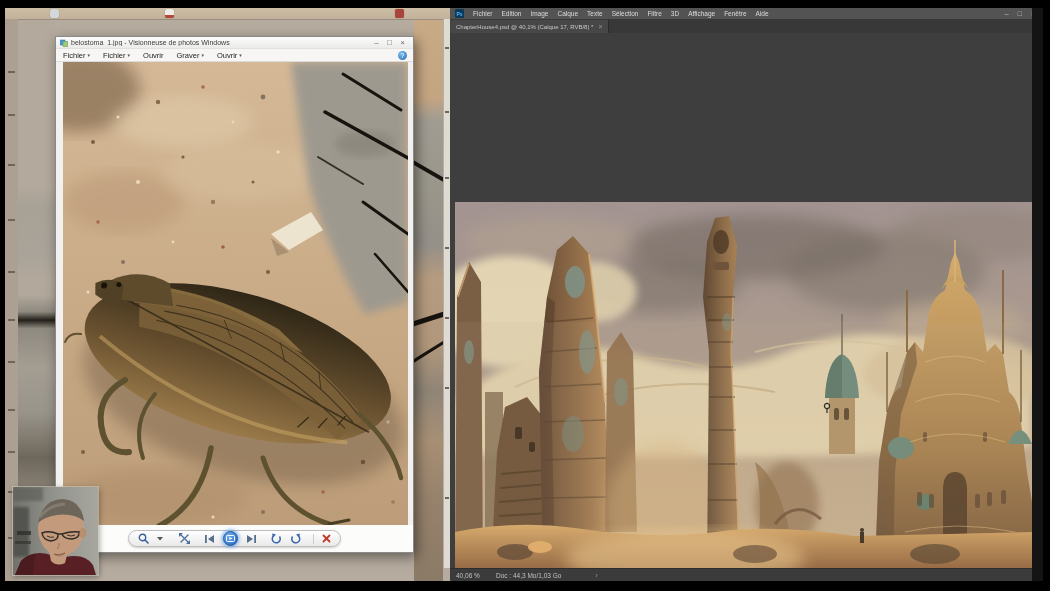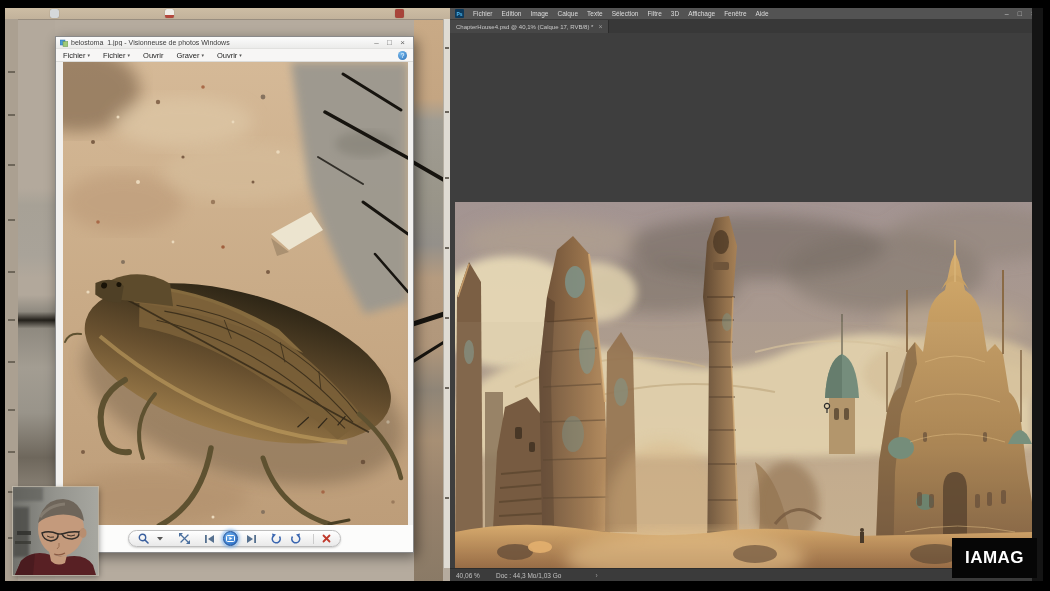--- a/index.html
+++ b/index.html
@@ -565,15 +565,14 @@
 
     <div id="ps-rightstrip" class="abs"></div>
 
     <div id="ps-status" class="abs">
       <span id="st-zoom">40,06 %</span>
       <span id="st-doc">Doc : 44,3 Mo/1,03 Go</span>
       <span id="st-chev">›</span>
     </div>
   </div>
 
-  <div id="iamag" class="abs">IAMAG</div>
 
 </div>
 
 </body></html>

